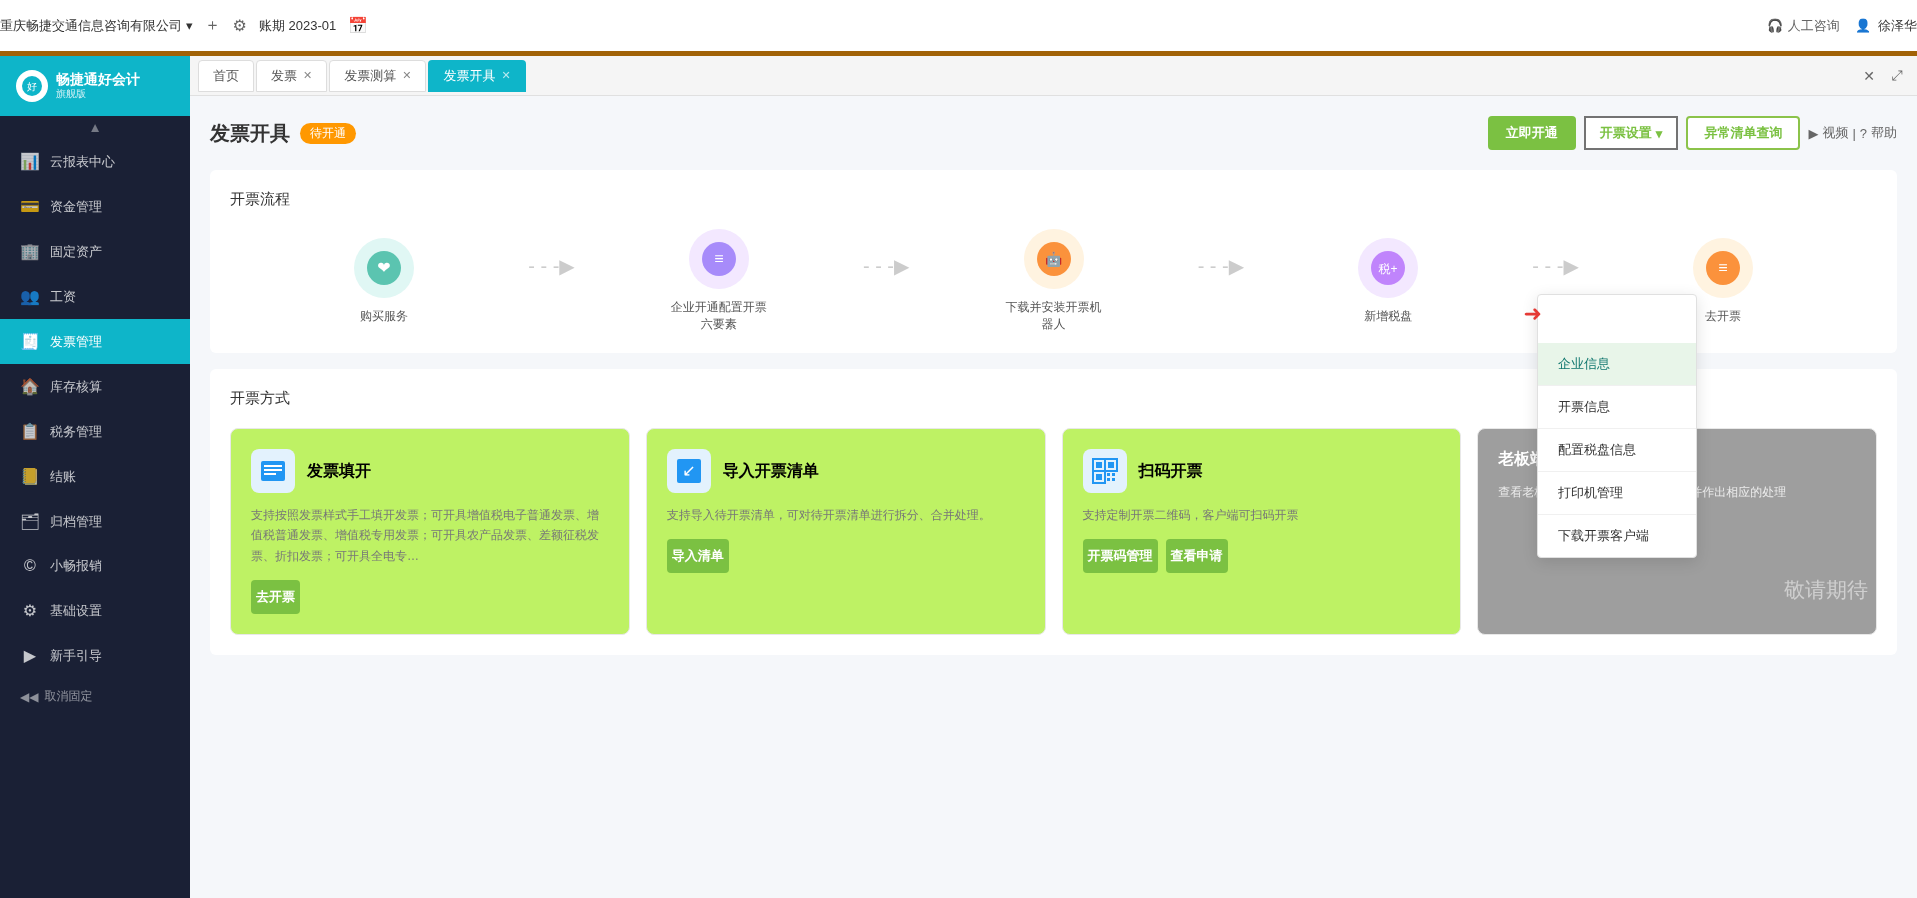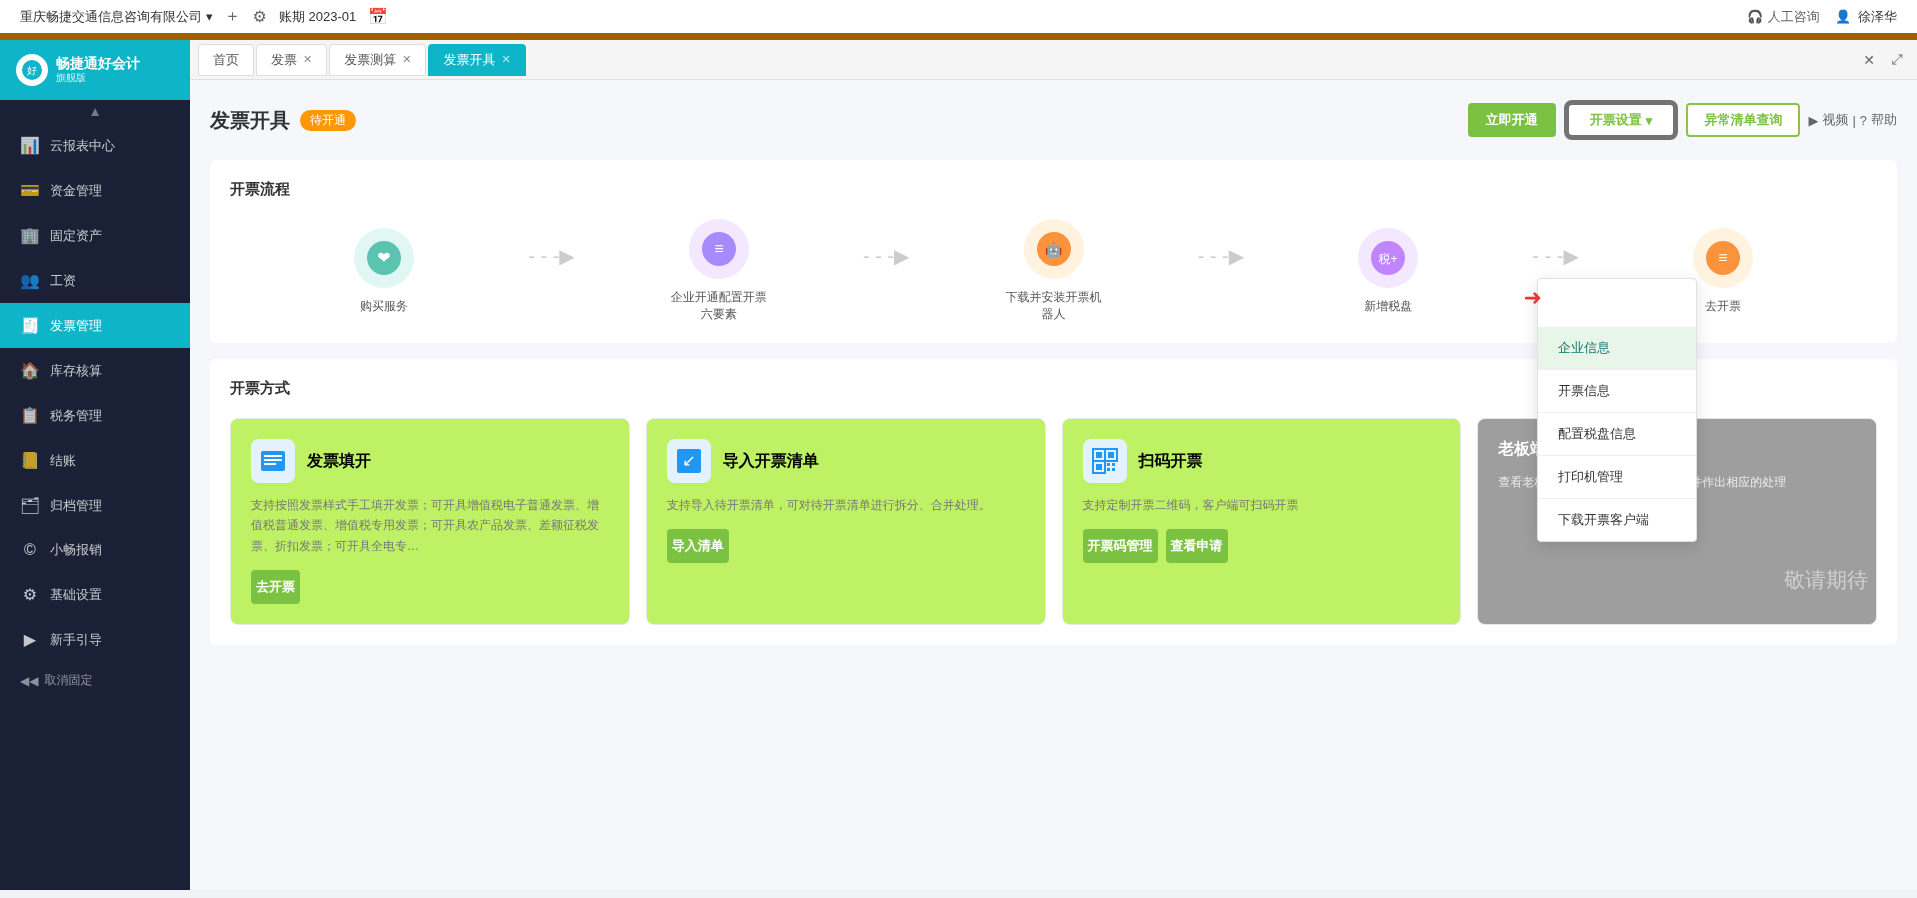--- a/index.html
+++ b/index.html
@@ -1,21 +1,21 @@
 <!DOCTYPE html>
 <html><head>
   <meta charset="utf-8">
   <style>
     * { box-sizing: border-box; margin: 0; padding: 0; }
     body { font-family: 'Microsoft YaHei', Arial, sans-serif; font-size: 13px; background: #f0f2f5; overflow: hidden; width: 1917px; height: 898px; }
 
     
     .top-bar {
-      display: flex; align-items: center; height: 40px; background: #fff;
-      border-bottom: 7px solid #a16207; padding: 0 20px; gap: 12px;
+      display: flex; align-items: center; height: 56px; background: #fff;
+      border-bottom: 5px solid #a16207; padding: 0 0; gap: 12px;
     }
     .company-name { font-size: 13px; color: #333; cursor: pointer; display: flex; align-items: center; gap: 4px; }
     .top-bar-icon { font-size: 16px; color: #666; cursor: pointer; }
     .period-label { font-size: 13px; color: #333; }
     .top-bar-right { margin-left: auto; display: flex; align-items: center; gap: 16px; }
     .support-btn { display: flex; align-items: center; gap: 4px; color: #666; cursor: pointer; }
     .user-info { display: flex; align-items: center; gap: 6px; color: #333; cursor: pointer; }
 
     
     .app-container { display: flex; height: 850px; }
@@ -59,33 +59,33 @@
     .main-content { flex: 1; overflow: auto; padding: 20px; background: #f5f7fa; position: relative; }
 
     
     .page-header { display: flex; align-items: center; justify-content: space-between; margin-bottom: 20px; }
     .page-title-area { display: flex; align-items: center; gap: 10px; }
     .page-title { font-size: 20px; font-weight: bold; color: #333; }
     .status-badge { background: #ff9800; color: #fff; padding: 2px 10px; border-radius: 12px; font-size: 12px; }
     .header-actions { display: flex; align-items: center; gap: 8px; }
     .btn-primary { background: #7bc142; color: #fff; border: none; padding: 8px 18px; border-radius: 4px; cursor: pointer; font-size: 13px; font-weight: bold; }
     .btn-outline-green {
-      background: #fff; color: #7bc142; border: 5px solid #737373; padding: 6px 21px;
-      border-radius: 8px; cursor: pointer; font-size: 13px; display: flex; align-items: center; gap: 4px;
+      background: #fff; color: #7bc142; border: 2px solid #737373; padding: 6px 14px;
+      border-radius: 0; cursor: pointer; font-size: 13px; display: flex; align-items: center; gap: 4px;
       font-weight: bold;
     }
     .btn-outline-gray {
       background: #fff; color: #555; border: 2px solid #8bc34a; padding: 6px 16px;
       border-radius: 4px; cursor: pointer; font-size: 13px; color: #7bc142; font-weight: bold;
     }
     .btn-video { background: none; border: none; color: #666; cursor: pointer; font-size: 13px; display: flex; align-items: center; gap: 4px; }
 
     
     .section { background: #fff; border-radius: 6px; padding: 20px; margin-bottom: 16px; }
-    .section-title { font-size: 15px; font-weight: bold; color: #333; margin-bottom: 20px; }
+    .section-title { font-size: 15px; font-weight: normal; color: #333; margin-bottom: 20px; }
 
     
     .flow-steps { display: flex; align-items: center; gap: 0; }
     .flow-step { display: flex; flex-direction: column; align-items: center; gap: 10px; flex: 1; position: relative; }
     .flow-step-icon { width: 60px; height: 60px; border-radius: 50%; display: flex; align-items: center; justify-content: center; font-size: 24px; }
     .flow-step-label { font-size: 12px; color: #555; text-align: center; max-width: 100px; }
     .flow-arrow { color: #ccc; font-size: 20px; margin: 0 -10px; margin-bottom: 30px; flex-shrink: 0; }
 
     
     .method-cards { display: flex; gap: 16px; }

